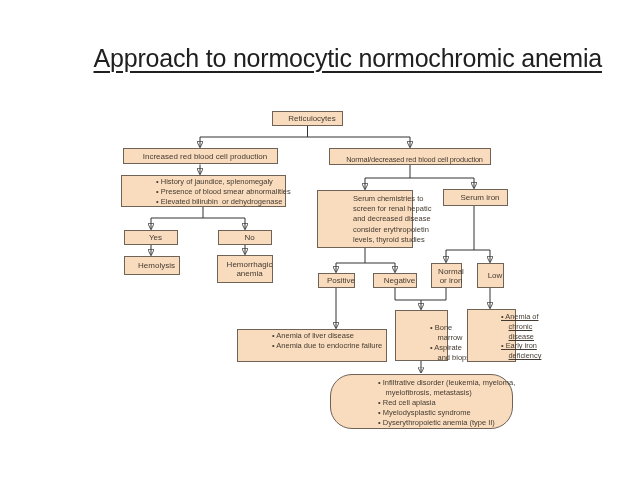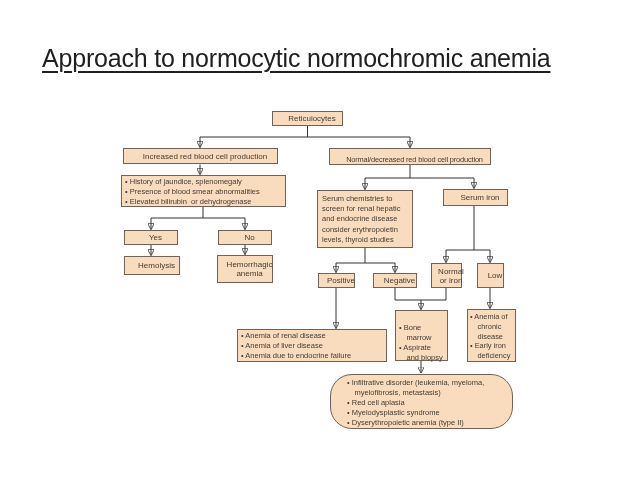--- a/index.html
+++ b/index.html
@@ -10,39 +10,39 @@
     --title-text:#202020;
     --bg:#ffffff;
   }
   html,body{margin:0;padding:0;}
   body{background:var(--bg);font-family:"Liberation Sans",sans-serif;}
   .slide{position:relative;width:638px;height:478px;background:var(--bg);overflow:hidden;}
   .title{
     position:absolute;left:42px;top:44px;width:560px;
     font-size:25px;color:var(--title-text);
     text-decoration:underline;text-decoration-thickness:1.5px;text-underline-offset:4px;
-    letter-spacing:-0.2px;white-space:nowrap;
+    letter-spacing:-0.2px;white-space:nowrap;text-align:right;
   }
   svg.connectors{position:absolute;left:0;top:0;width:638px;height:478px;}
   svg.connectors path{stroke:var(--line);stroke-width:1;fill:none;}
   .node,.bullets{
     position:absolute;box-sizing:border-box;
     background:var(--box-fill);border:1px solid var(--box-border);
     color:var(--box-text);
   }
   .node{display:flex;align-items:center;justify-content:center;text-align:center;font-size:8px;line-height:9px;padding-left:9px;}
   .node>span{white-space:pre;}
   .node.wrap>span{white-space:normal;}
   .node.tight>span{font-size:7.4px;letter-spacing:-0.15px;margin-top:6px;}
   .bullets{font-size:7.5px;line-height:9.8px;padding:1px 3px;}
-  .bullets .line{white-space:pre;}
+  .bullets .line{white-space:pre;margin-left:31px;}
   .bullets .cont{padding-left:7.5px;}
   .bullets.para{padding:3px 4px;line-height:10.2px;}
   .bullets.bm{padding:12px 3px;line-height:10px;}
-  .bullets.cd{padding:2px 2px;line-height:9.8px;font-size:7.4px;}
+  .bullets.cd{padding:2px 2px;line-height:9.8px;font-size:7.4px;text-decoration:underline;}
   .bullets.bottom{padding:3px 6px 3px 16px;line-height:10px;border-radius:22px;}
 </style>
 </head>
 <body>
 
 <div class="slide">
 
   <div class="title">Approach to normocytic normochromic anemia</div>
 
   <svg class="connectors" viewBox="0 0 638 478">
@@ -106,21 +106,21 @@
     <span>Hemolysis</span>
   </div>
 
   <div class="node wrap" style="left:217px;top:255px;width:56px;height:28px">
     <span>Hemorrhagic anemia</span>
   </div>
 
   <div class="bullets para" style="left:317px;top:190px;width:96px;height:58px">
     <div class="line">Serum chemistries to</div>
     <div class="line">screen for renal hepatic</div>
-    <div class="line">and endocrine disease</div>
+    <div class="line">and decreased disease</div>
     <div class="line">consider erythropoietin</div>
     <div class="line">levels, thyroid studies</div>
   </div>
 
   <div class="node" style="left:443px;top:189px;width:65px;height:17px">
     <span>Serum iron</span>
   </div>
 
   <div class="node" style="left:318px;top:273px;width:37px;height:15px">
     <span>Positive</span>
@@ -132,21 +132,20 @@
 
   <div class="node wrap" style="left:431px;top:263px;width:31px;height:25px">
     <span>Normal or iron</span>
   </div>
 
   <div class="node" style="left:477px;top:263px;width:27px;height:25px">
     <span>Low</span>
   </div>
 
   <div class="bullets" style="left:237px;top:329px;width:150px;height:33px">
-    <div class="line">• Anemia of renal disease</div>
     <div class="line">• Anemia of liver disease</div>
     <div class="line">• Anemia due to endocrine failure</div>
   </div>
 
   <div class="bullets bm" style="left:395px;top:310px;width:53px;height:51px">
     <div class="line">• Bone</div>
     <div class="line cont">marrow</div>
     <div class="line">• Aspirate</div>
     <div class="line cont">and biopsy</div>
   </div>

